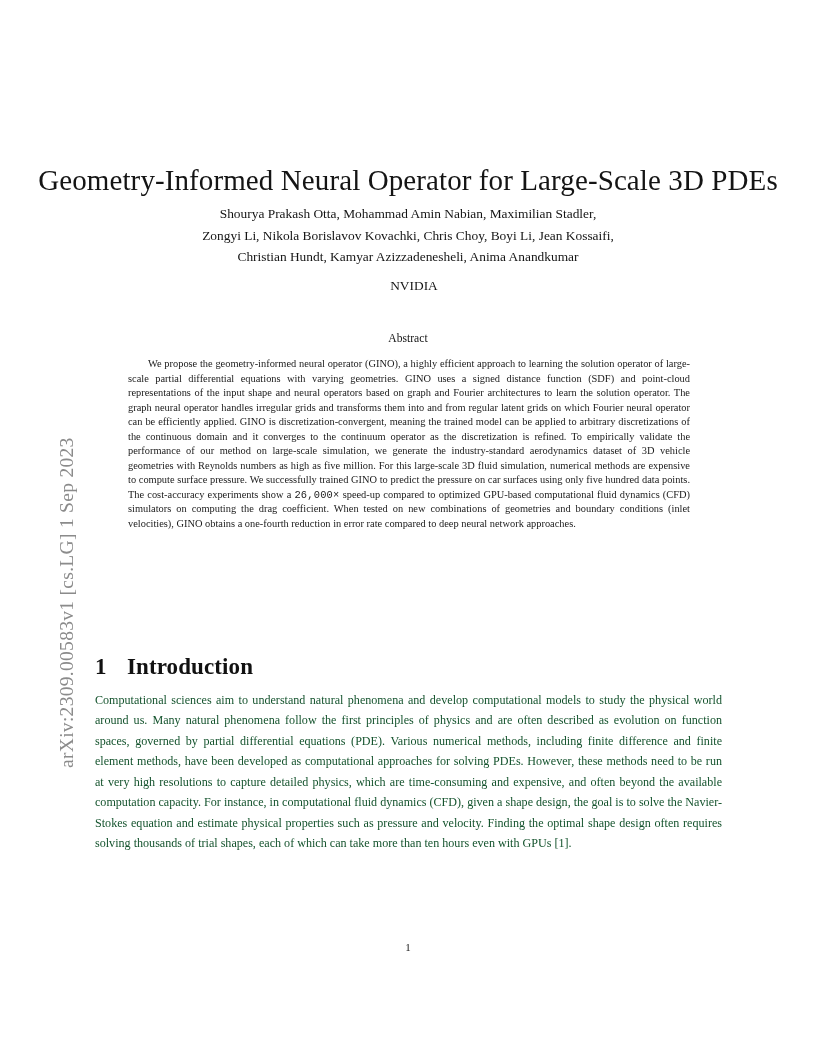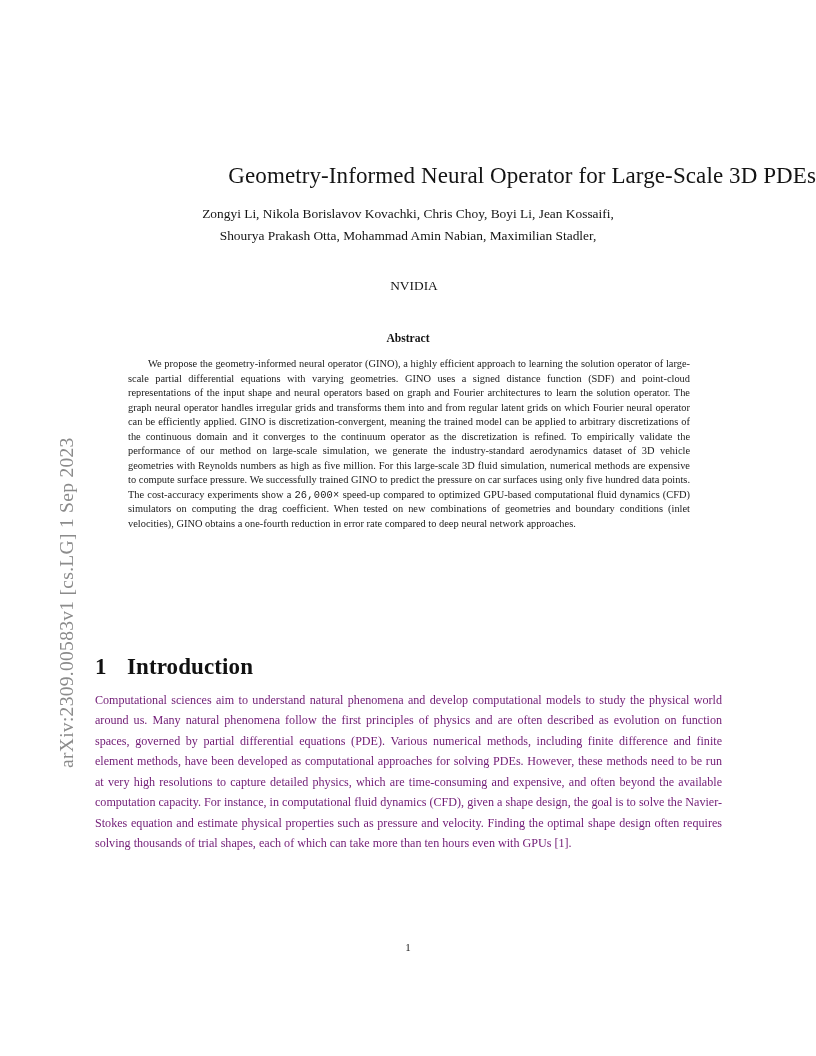--- a/index.html
+++ b/index.html
@@ -49,22 +49,22 @@
     left: 34px;
     top: 500px;
   }
 
   
   .title {
     position: absolute;
     left: 0;
     right: 0;
     top: 147px;
-    text-align: right;
-    font-size: 23px;
+    text-align: center;
+    font-size: 29px;
     font-weight: normal;
     line-height: 28px;
     letter-spacing: 0.1px;
     color: #141414;
   }
 
   
   .authors {
     position: absolute;
     left: 108px;
@@ -89,21 +89,21 @@
   }
 
   
   .abstract-head {
     position: absolute;
     left: 0;
     right: 0;
     top: 332px;
     text-align: center;
     font-size: 11.6px;
-    font-weight: bold;
+    font-weight: normal;
     color: #141414;
   }
   .abstract-body {
     position: absolute;
     left: 128px;
     width: 562px;
     top: 357px;
     font-size: 10.4px;
     line-height: 14.55px;
     text-align: justify;
@@ -138,21 +138,21 @@
 
   
   .body-col {
     position: absolute;
     left: 95px;
     width: 627px;
     top: 690px;
     font-size: 12.1px;
     line-height: 20.45px;
     text-align: justify;
-    color: #701a75;
+    color: #14532d;
     hyphens: none;
   }
   .body-col p {
     margin: 0 0 9px 0;
   }
 
   
   .page-number {
     position: absolute;
     left: 0;
@@ -168,22 +168,23 @@
 
 <div class="page">
 
   <div class="arxiv-wrap">
     <div class="arxiv-stamp">arXiv:2309.00583v1  [cs.LG]  1 Sep 2023</div>
   </div>
 
   <h1 class="title">Geometry-Informed Neural Operator for Large-Scale 3D PDEs</h1>
 
   <div class="authors">
+    <div>Shourya Prakash Otta, Mohammad Amin Nabian, Maximilian Stadler,</div>
     <div>Zongyi Li, Nikola Borislavov Kovachki, Chris Choy, Boyi Li, Jean Kossaifi,</div>
-    <div>Shourya Prakash Otta, Mohammad Amin Nabian, Maximilian Stadler,</div>
+    <div>Christian Hundt, Kamyar Azizzadenesheli, Anima Anandkumar</div>
   </div>
 
   <div class="affiliation">NVIDIA</div>
 
   <div class="abstract-head">Abstract</div>
 
   <div class="abstract-body"><span class="indent"></span><span>We propose the geometry-informed neural operator (GINO), a highly efficient approach to learning the solution operator of large-scale partial differential equations with varying geometries. GINO uses a signed distance function (SDF) and point-cloud representations of the input shape and neural operators based on graph and Fourier architectures to learn the solution operator. The graph neural operator handles irregular grids and transforms them into and from regular latent grids on which Fourier neural operator can be efficiently applied. GINO is discretization-convergent, meaning the trained model can be applied to arbitrary discretizations of the continuous domain and it converges to the continuum operator as the discretization is refined. To empirically validate the performance of our method on large-scale simulation, we generate the industry-standard aerodynamics dataset of 3D vehicle geometries with Reynolds numbers as high as five million. For this large-scale 3D fluid simulation, numerical methods are expensive to compute surface pressure. We successfully trained GINO to predict the pressure on car surfaces using only five hundred data points. The cost-accuracy experiments show a </span><span class="mathnum">26,000×</span><span> speed-up compared to optimized GPU-based computational fluid dynamics (CFD) simulators on computing the drag coefficient. When tested on new combinations of geometries and boundary conditions (inlet velocities), GINO obtains a one-fourth reduction in error rate compared to deep neural network approaches.</span></div>
 
   <div class="section-head"><span class="secnum">1</span><span>Introduction</span></div>
 

